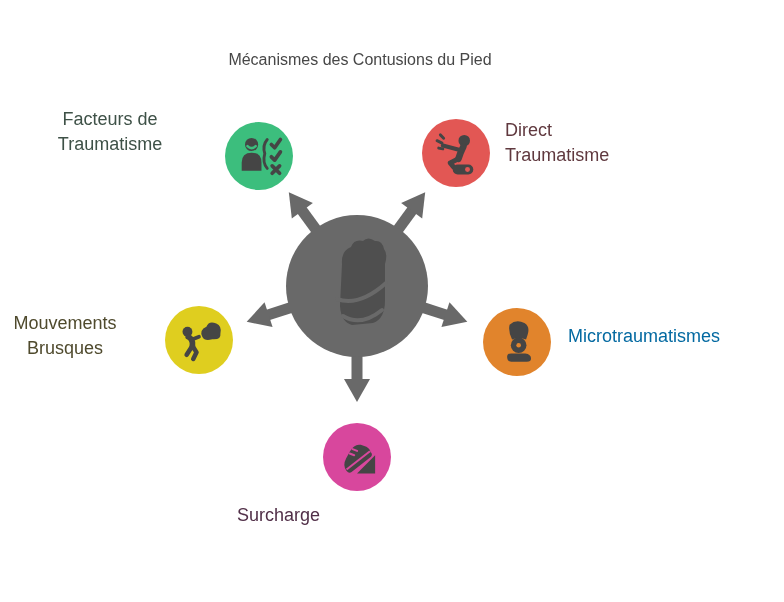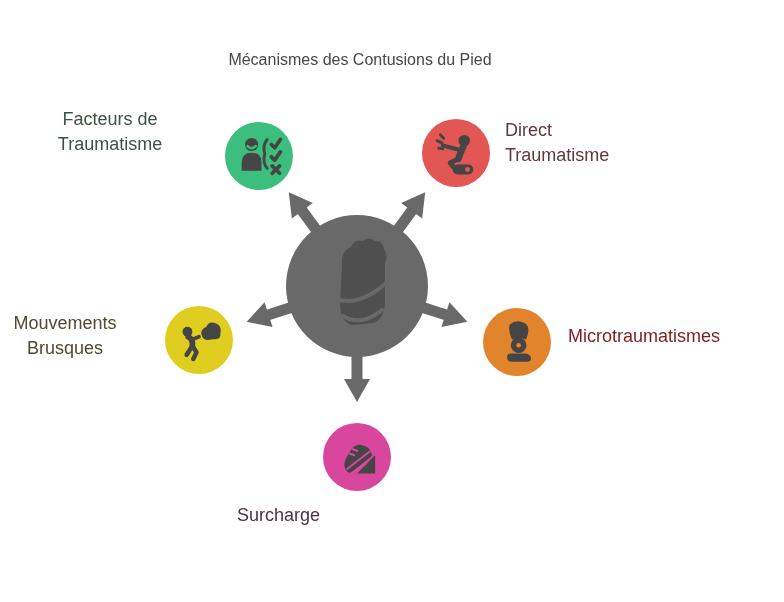--- a/index.html
+++ b/index.html
@@ -128,21 +128,21 @@
   </div>
 
   <div class="node n-orange" style="background-color: rgb(225, 132, 44); color: rgb(225, 132, 44);">
     <svg width="56" height="56" viewBox="0 0 68 68">
       <path class="dark" d="M25,13 Q33,6 43,11 Q50,15 47,25 L45,31 Q36,27 28,31 Q23,21 25,13 Z"></path>
       <circle class="dark" cx="36" cy="38" r="9.5"></circle>
       <circle class="cut" cx="36" cy="38" r="2.8"></circle>
       <path class="dark" d="M22,52 Q22,48 27,48 L44,48 Q51,49 51,54 Q51,58 46,58 L27,58 Q22,58 22,52 Z"></path>
     </svg>
   </div>
-  <div class="label l-orange" style="color: #7f1d1d;">
+  <div class="label l-orange" style="color: #0369a1;">
     <div>Microtraumatismes</div>
   </div>
 
   <div class="node n-pink" style="background-color: rgb(216, 71, 157); color: rgb(216, 71, 157);">
     <svg width="56" height="56" viewBox="0 0 68 68">
       <g transform="rotate(-38 32 32)">
         <path class="dark" d="M12,40 Q12,32 21,28 L30,24 Q40,20 45,26 L49,32 Q51,37 49,40 Q50,44 46,45 L16,45 Q12,45 12,40 Z"></path>
         <path class="cut-stroke" d="M13,39 L49,39" stroke-width="2.5"></path>
         <path class="cut-stroke" d="M28,26 L31,31 M34,24 L37,29" stroke-width="2.5" stroke-linecap="round"></path>
       </g>

